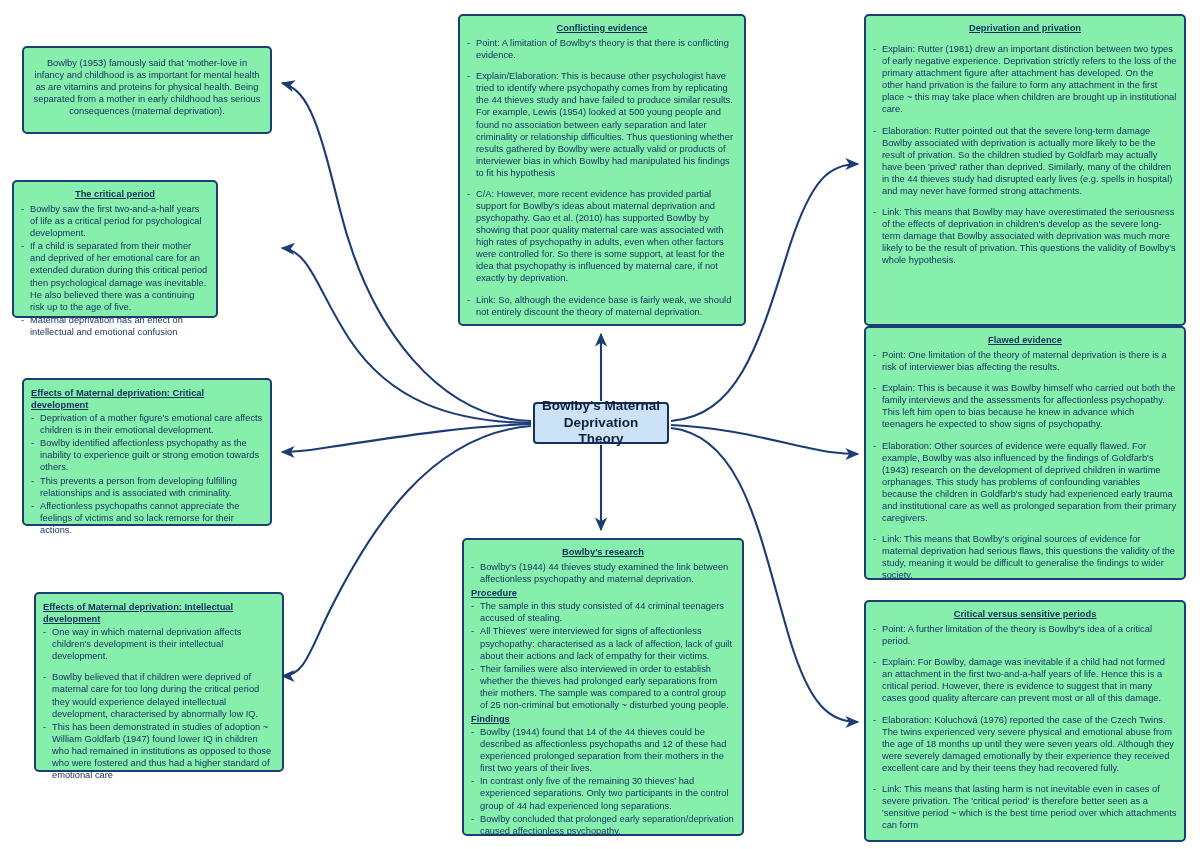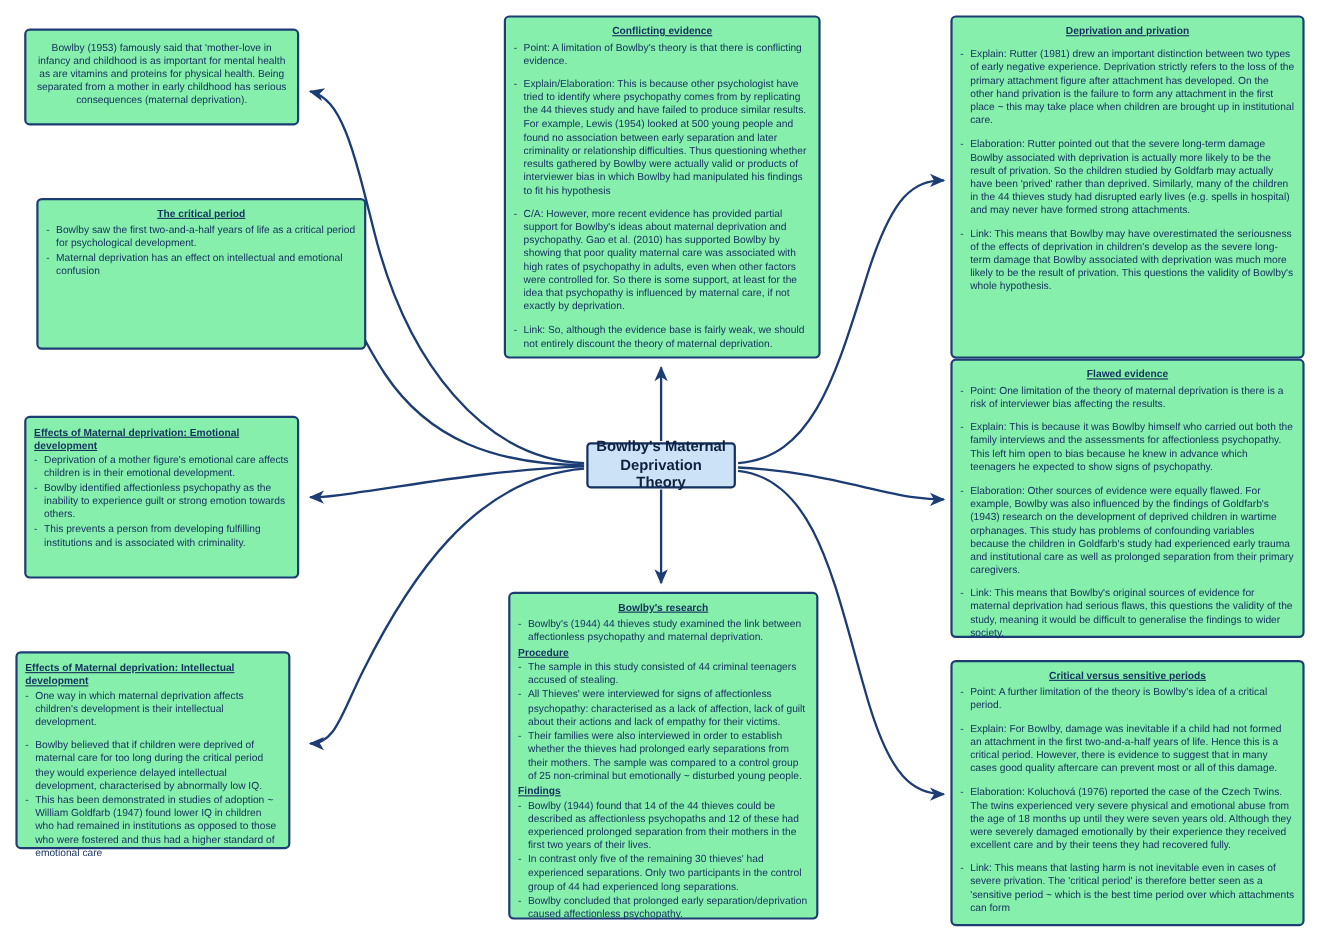--- a/index.html
+++ b/index.html
@@ -87,24 +87,24 @@
   ul.bullets > li.gap {
     margin-top: 9px;
   }
   ul.bullets > li.nobullet {
     padding-left: 0;
   }
   ul.bullets > li.nobullet::before {
     content: "";
   }
   
-  #n-quote      { left: 22px;  top: 26px;  width: 250px; height: 88px;  font-size: 9.3px; text-align: center; padding-top: 9px; }
-  #n-critical   { left: 33px;  top: 180px; width: 300px; height: 138px; font-size: 9.3px; }
+  #n-quote      { left: 22px;  top: 46px;  width: 250px; height: 88px;  font-size: 9.3px; text-align: center; padding-top: 9px; }
+  #n-critical   { left: 12px;  top: 180px; width: 206px; height: 138px; font-size: 9.3px; }
   #n-emotional  { left: 22px;  top: 378px; width: 250px; height: 148px; font-size: 9.3px; }
-  #n-intellect  { left: 14px;  top: 592px; width: 250px; height: 180px; font-size: 9.3px; }
+  #n-intellect  { left: 34px;  top: 592px; width: 250px; height: 180px; font-size: 9.3px; }
   #n-conflict   { left: 458px; top: 14px;  width: 288px; height: 312px; font-size: 9.3px; }
   #n-center     { left: 533px; top: 402px; width: 136px; height: 42px; }
   #n-research   { left: 462px; top: 538px; width: 282px; height: 298px; font-size: 9.3px; }
   #n-depriv     { left: 864px; top: 14px;  width: 322px; height: 312px; font-size: 9.3px; }
   #n-flawed     { left: 864px; top: 326px; width: 322px; height: 254px; font-size: 9.3px; }
   #n-periods    { left: 864px; top: 600px; width: 322px; height: 242px; font-size: 9.3px; }
 </style>
 </head>
 <body>
 
@@ -139,30 +139,32 @@
   </svg>
 
   <div class="node" id="n-quote">
     <span class="plain">Bowlby (1953) famously said that 'mother-love in infancy and childhood is as important for mental health as are vitamins and proteins for physical health. Being separated from a mother in early childhood has serious consequences (maternal deprivation).</span>
   </div>
 
   <div class="node" id="n-critical">
     <span class="title">The critical period</span>
     <ul class="bullets">
       <li>Bowlby saw the first two-and-a-half years of life as a critical period for psychological development.</li>
+      <li>If a child is separated from their mother and deprived of her emotional care for an extended duration during this critical period then  psychological damage was inevitable. He also believed there was a continuing risk up to the age of five.</li>
       <li>Maternal deprivation has an effect on intellectual and emotional confusion</li>
     </ul>
   </div>
 
   <div class="node" id="n-emotional">
-    <span class="subtitle">Effects of Maternal deprivation: Emotional development</span>
+    <span class="subtitle">Effects of Maternal deprivation: Critical development</span>
     <ul class="bullets">
       <li>Deprivation of a mother figure's emotional care affects children is in their emotional development.</li>
       <li>Bowlby identified affectionless psychopathy as the inability to experience guilt or strong emotion towards others.</li>
-      <li>This prevents a person from developing fulfilling institutions and is associated with criminality.</li>
+      <li>This prevents a person from developing fulfilling relationships and is associated with criminality.</li>
+      <li>Affectionless psychopaths cannot appreciate the feelings of victims and so lack remorse for their actions.</li>
     </ul>
   </div>
 
   <div class="node" id="n-intellect">
     <span class="subtitle">Effects of Maternal deprivation: Intellectual development</span>
     <ul class="bullets">
       <li>One way in which maternal deprivation affects children's development is their intellectual development.</li>
       <li class="gap">Bowlby believed that if children were deprived of maternal care for too long during the critical period they would experience delayed intellectual development, characterised by abnormally low IQ.</li>
       <li>This has been demonstrated in studies of adoption ~ William Goldfarb (1947) found lower IQ in children who had remained in institutions as opposed to those who were fostered and thus had a higher standard of emotional care</li>
     </ul>

